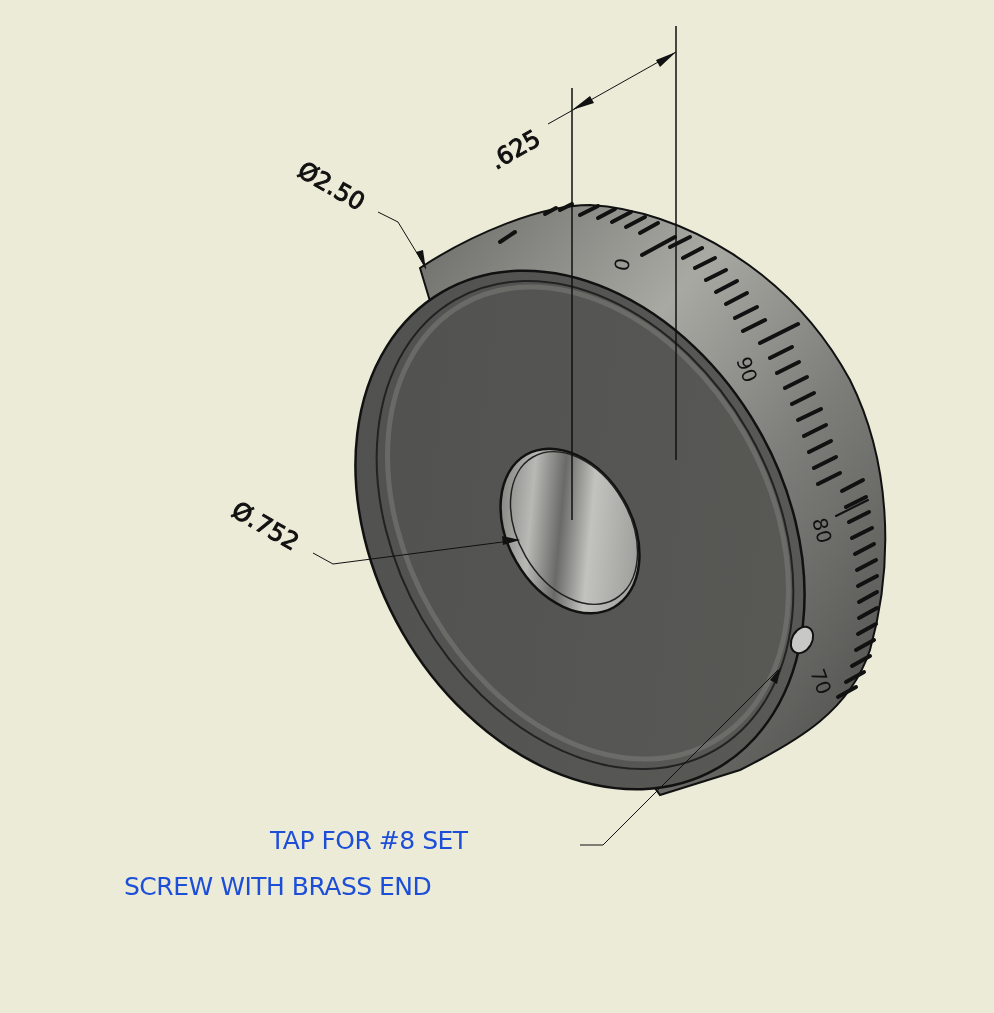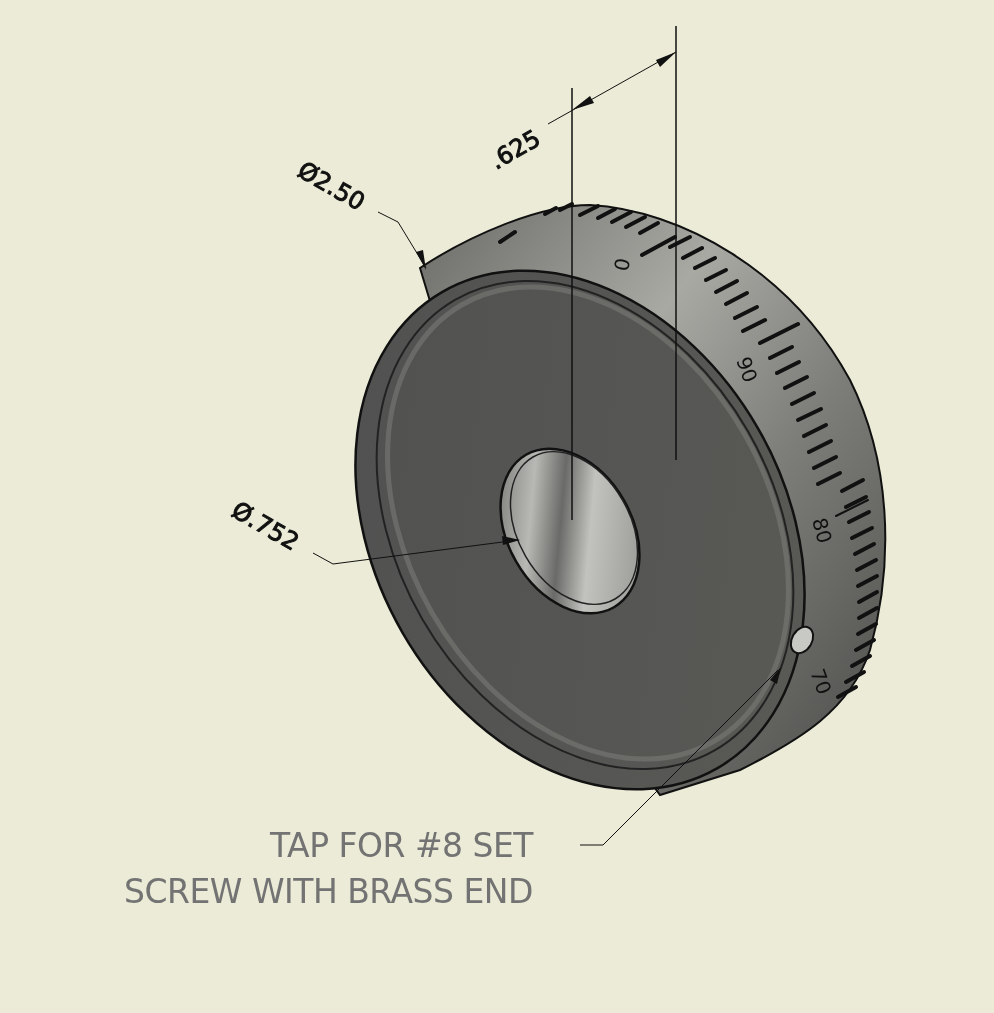--- a/index.html
+++ b/index.html
@@ -1,20 +1,20 @@
 <!DOCTYPE html>
 <html><head>
 <meta charset="utf-8">
 <style>
   html, body { margin:0; padding:0; }
   body { width:994px; height:1013px; background:#EBEBD7; overflow:hidden; position:relative; font-family:"DejaVu Sans", sans-serif; }
   #canvas { position:absolute; left:0; top:0; }
   .dimtext { font-family:"DejaVu Sans", sans-serif; font-size:24px; fill:#111; }
   .scaletext { font-family:"DejaVu Sans", sans-serif; font-size:20px; fill:#111; }
-  .note { position:absolute; font-family:"DejaVu Sans", sans-serif; font-size:33px; color:#737373; white-space:nowrap; letter-spacing:-0.5px; }
+  .note { position:absolute; font-family:"DejaVu Sans", sans-serif; font-size:25px; color:#1d4ed8; white-space:nowrap; letter-spacing:-0.5px; }
 </style>
 </head>
 <body>
 
 <svg id="canvas" width="994" height="1013" viewBox="0 0 994 1013">
   <defs>
     <linearGradient id="rimGrad" x1="0" y1="0" x2="1" y2="1">
       <stop offset="0" stop-color="#6a6a66"></stop>
       <stop offset="0.35" stop-color="#a9a9a4"></stop>
       <stop offset="0.6" stop-color="#7d7d79"></stop>

